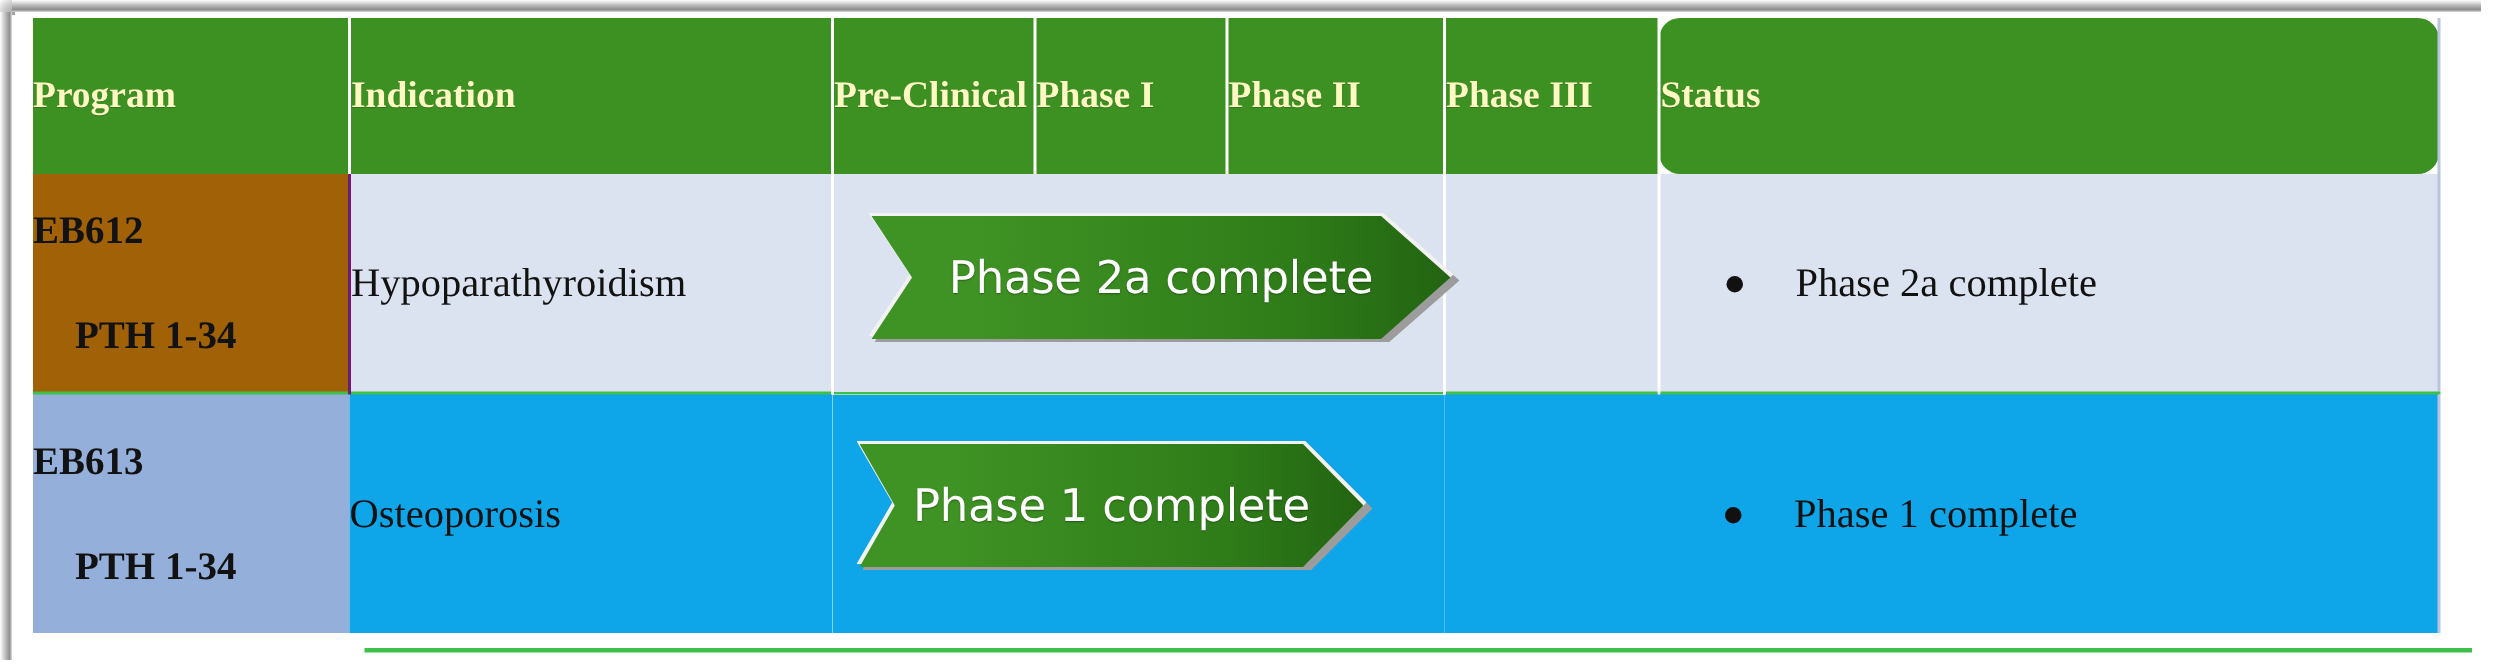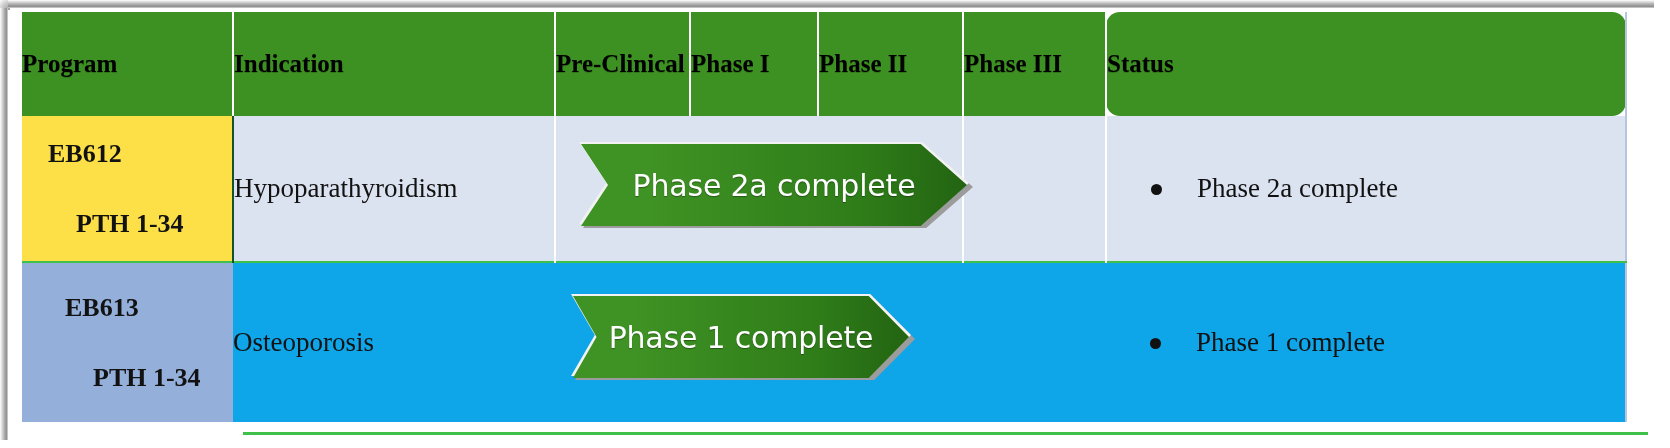--- a/index.html
+++ b/index.html
@@ -43,21 +43,21 @@
   }
   table.pipeline td, table.pipeline th{
     padding:0;
     vertical-align:middle;
     box-sizing:border-box;
   }
 
   
   thead th{
     background:#3d9122;
-    color:#000000;
+    color:#fef9c3;
     font-weight:bold;
     font-size:25px;
     line-height:1.1;
     text-align:left;
     padding:10px 14px 12px 14px;
     height:104px;
     vertical-align:bottom;
     border-right:2px solid #ffffff;
     font-family:"Liberation Serif", serif;
     text-shadow:0 1px 0 rgba(0,0,0,0.18);
@@ -67,32 +67,30 @@
   
   tbody td{
     font-size:26px;
     color:#121212;
     font-family:"Liberation Serif", serif;
   }
 
   
   tr.row1 td{ background:#dce3f0; height:146px; border-right:2px solid #ffffff;}
   tr.row1 td.prog{
-    background:#fde047;
-    border-right:2px solid #14532d;
-    padding-left:26px;
+    background:#a16207;
+    border-right:2px solid #701a75;
   }
   tr.row1 td.status{ border-right:none; }
 
   
   tr.row2 td{ background:#0ea5e9; height:160px; border-top:2px solid #3fc04a; }
   tr.row2 td.prog{
     background:#95afdb;
     border-top:2px solid #3fc04a;
-    padding-left:43px;
   }
 
   .prog{
     padding:0 0 0 18px;
     font-weight:bold;
     font-size:26px;
     line-height:1.15;
   }
   .prog .line2{ margin-top:40px; display:block;margin-left:28px; }
   .prog .line1{ display:block; }

